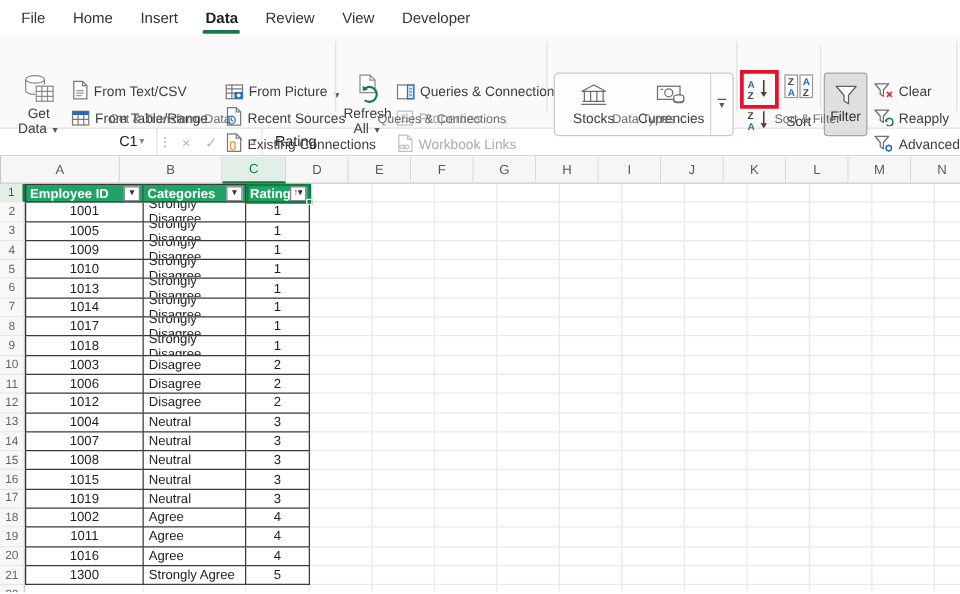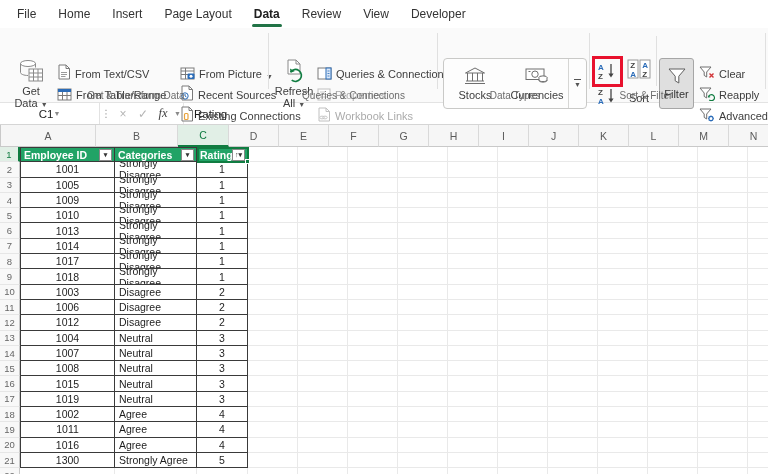--- a/index.html
+++ b/index.html
@@ -31,21 +31,21 @@
   .gal-drop .bar { width:7px; height:1px; background:#555; }
   .gal-drop .caret { font-size:7px; }
 
   
   .azbtn { position:absolute; width:24px; height:22px; display:flex; align-items:center; justify-content:center; }
   .filterbig { position:absolute; left:659px; top:30px; width:35px; height:51px; background:#dfdfdf; border:1px solid #a6a6a6; border-radius:3px; display:flex; flex-direction:column; align-items:center; justify-content:center; gap:2px; font-size:11px; color:#333; }
   .redbox { position:absolute; left:592px; top:28px; width:31px; height:31px; border:3px solid #e8112d; z-index:6; pointer-events:none; }
 
   
   .fbar { height:22px; background:#fff; border-bottom:1px solid #d5d5d5; display:flex; align-items:stretch; }
-  .namebox { width:100px; display:flex; align-items:center; justify-content:center; padding:0 8px 0 8px; border-right:1px solid #e2e2e2; font-size:11.5px; color:#222; }
+  .namebox { width:126px; display:flex; align-items:center; justify-content:flex-end; padding:0 8px 0 8px; border-right:1px solid #e2e2e2; font-size:11.5px; color:#222; }
   .fdots { width:12px; display:flex; align-items:center; justify-content:center; color:#9a9a9a; font-size:10px; }
   .fbtns { display:flex; align-items:center; gap:2px; padding:0 2px; border-right:1px solid #e6e6e6; }
   .fbtn-ic { width:18px; text-align:center; font-size:12px; color:#b5b5b5; }
   .fx { font-family:"Liberation Serif", serif; font-style:italic; font-size:12.5px; color:#444; }
   .fcaret { font-size:7px; color:#8a8a8a; }
   .formula { flex:1; display:flex; align-items:center; padding-left:10px; font-size:11.5px; color:#1f1f1f; }
 
   
   .grid { width:768px; height:349px; overflow:hidden; background:#fff; position:relative; }
   .colheads { display:flex; height:22px; }
@@ -70,21 +70,20 @@
   .selbox .handle { position:absolute; right:-3px; bottom:-3px; width:5px; height:5px; background:#107c41; border:1px solid #fff; }
   svg text { font-family:"Liberation Sans", sans-serif; }
 </style>
 </head>
 <body>
 
 <div class="menubar">
   <div class="mtab">File</div>
   <div class="mtab">Home</div>
   <div class="mtab">Insert</div>
-  <div class="mtab">Page Layout</div>
   <div class="mtab active">Data</div>
   <div class="mtab">Review</div>
   <div class="mtab">View</div>
   <div class="mtab">Developer</div>
 </div>
 
 <div class="ribbon">
 
   <div class="bigbtn" style="left:8px; top:30px; width:46px;">
     <span class="icn">

